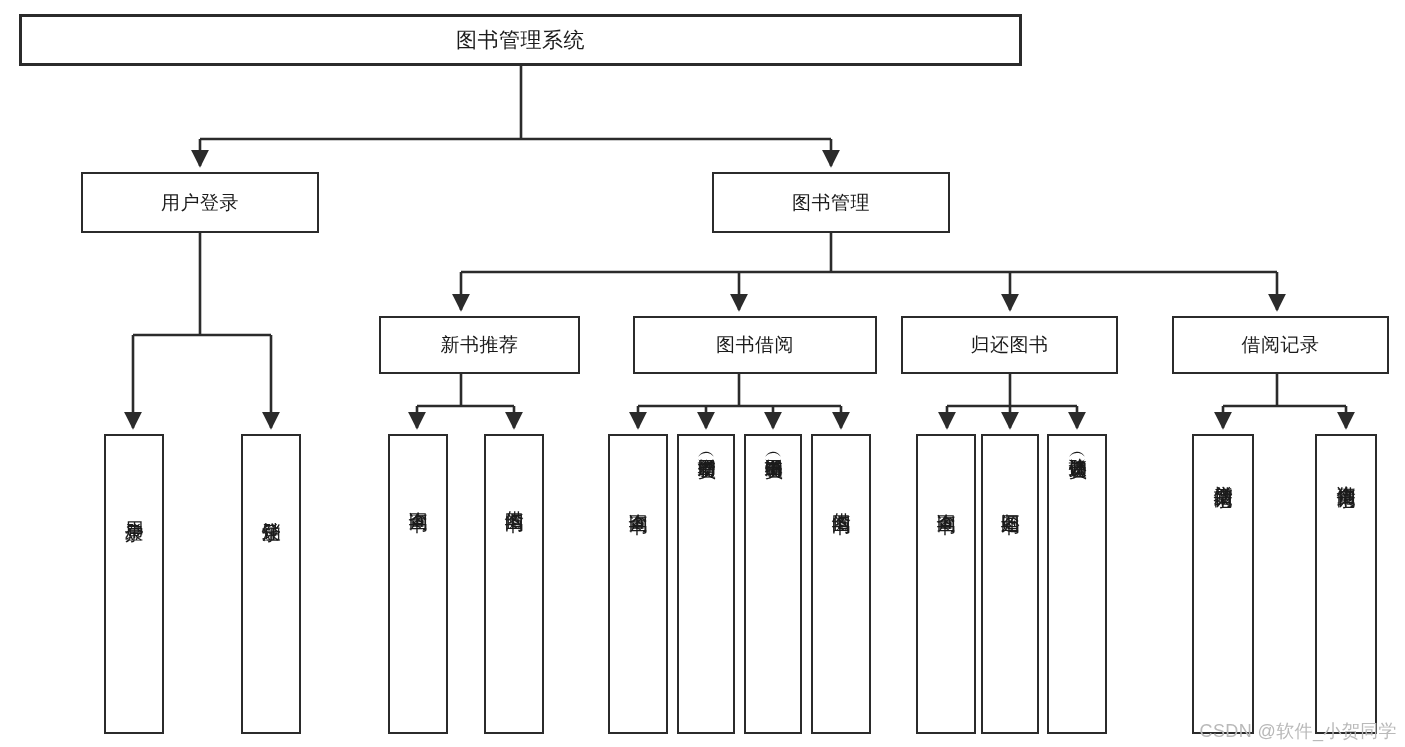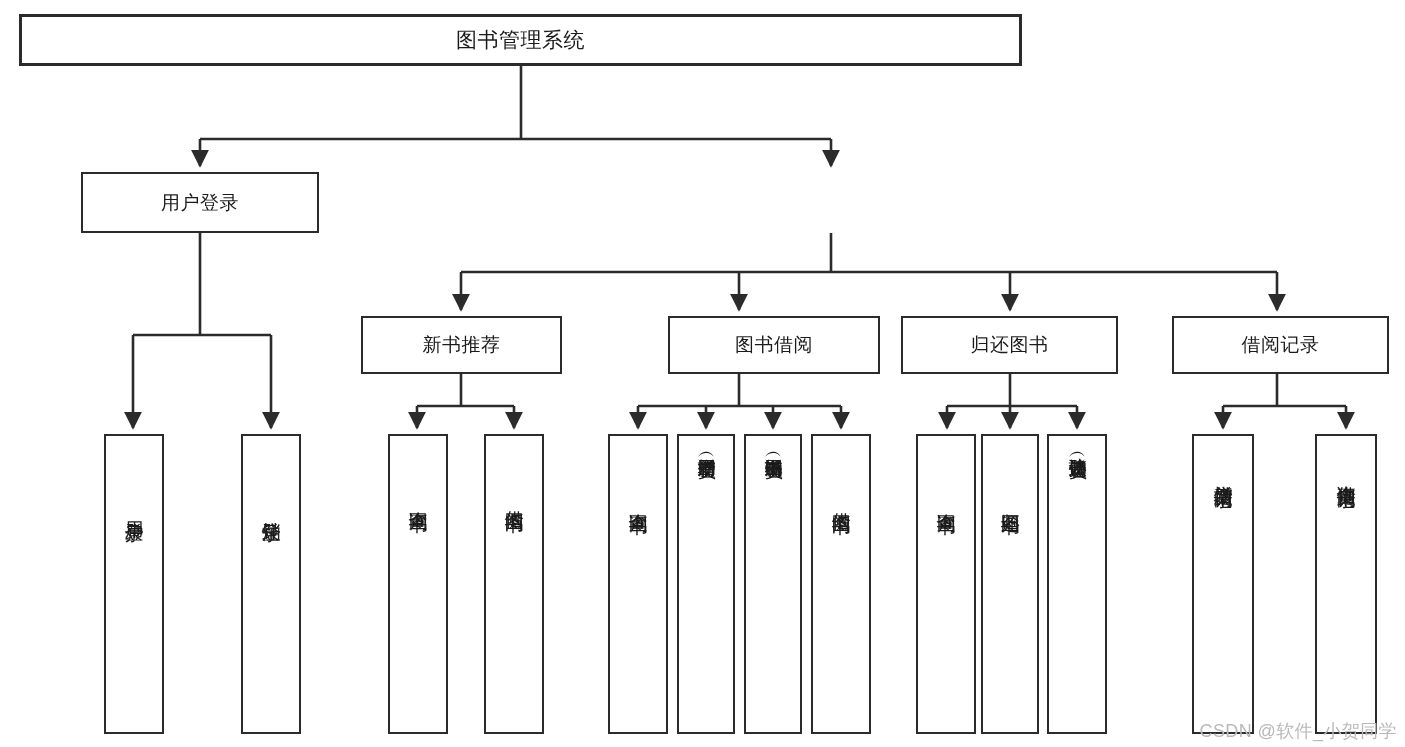--- a/index.html
+++ b/index.html
@@ -126,26 +126,29 @@
   </svg>
 
   <div class="node level0" style="left:19px; top:14px; width:1003px; height:52px;">
     <span class="node-label">图书管理系统</span>
   </div>
 
   <div class="node level1" style="left:81px; top:172px; width:238px; height:61px;">
     <span class="node-label">用户登录</span>
   </div>
 
-
-  <div class="node level2" style="left:361px; top:316px; width:201px; height:58px;">
+  <div class="node level1" style="left:712px; top:172px; width:238px; height:61px;">
+    <span class="node-label">图书管理</span>
+  </div>
+
+  <div class="node level2" style="left:379px; top:316px; width:201px; height:58px;">
     <span class="node-label">新书推荐</span>
   </div>
 
-  <div class="node level2" style="left:668px; top:316px; width:212px; height:58px;">
+  <div class="node level2" style="left:633px; top:316px; width:244px; height:58px;">
     <span class="node-label">图书借阅</span>
   </div>
 
   <div class="node level2" style="left:901px; top:316px; width:217px; height:58px;">
     <span class="node-label">归还图书</span>
   </div>
 
   <div class="node level2" style="left:1172px; top:316px; width:217px; height:58px;">
     <span class="node-label">借阅记录</span>
   </div>

